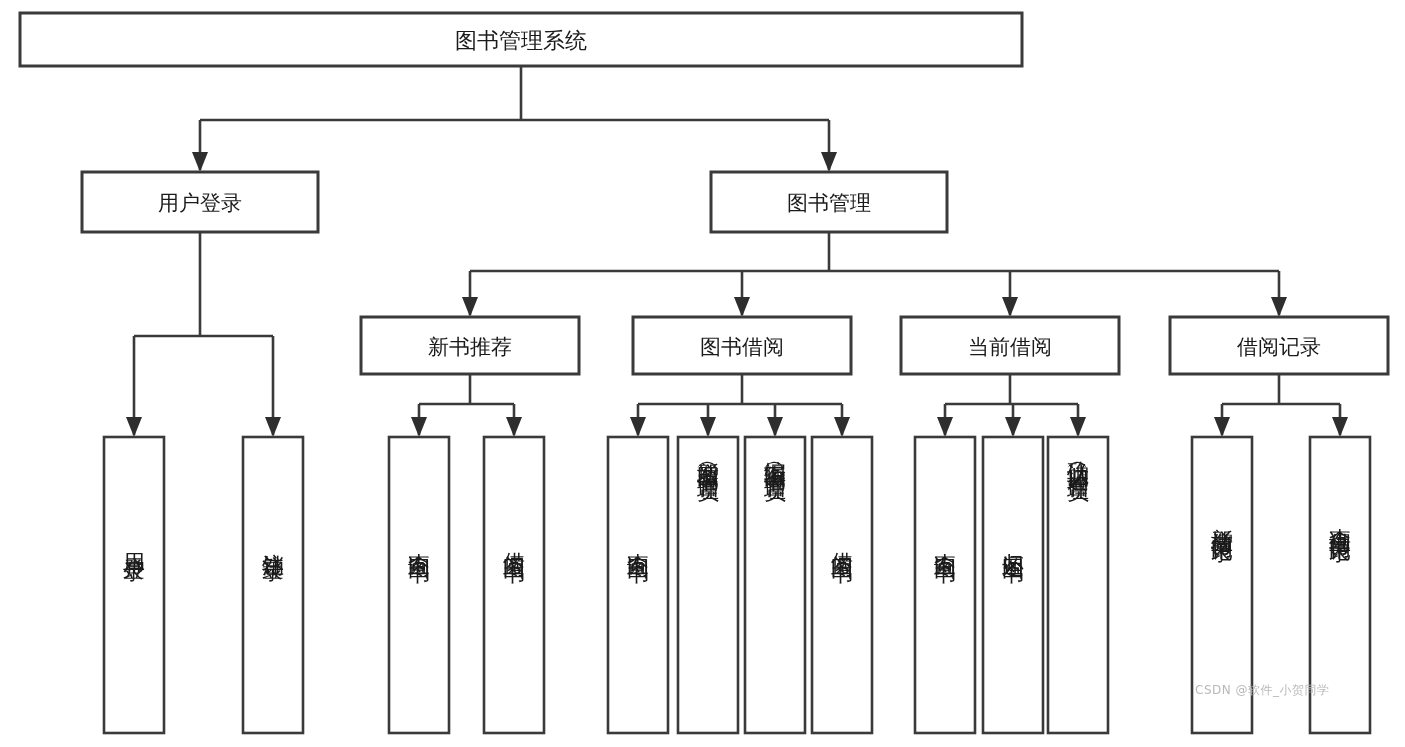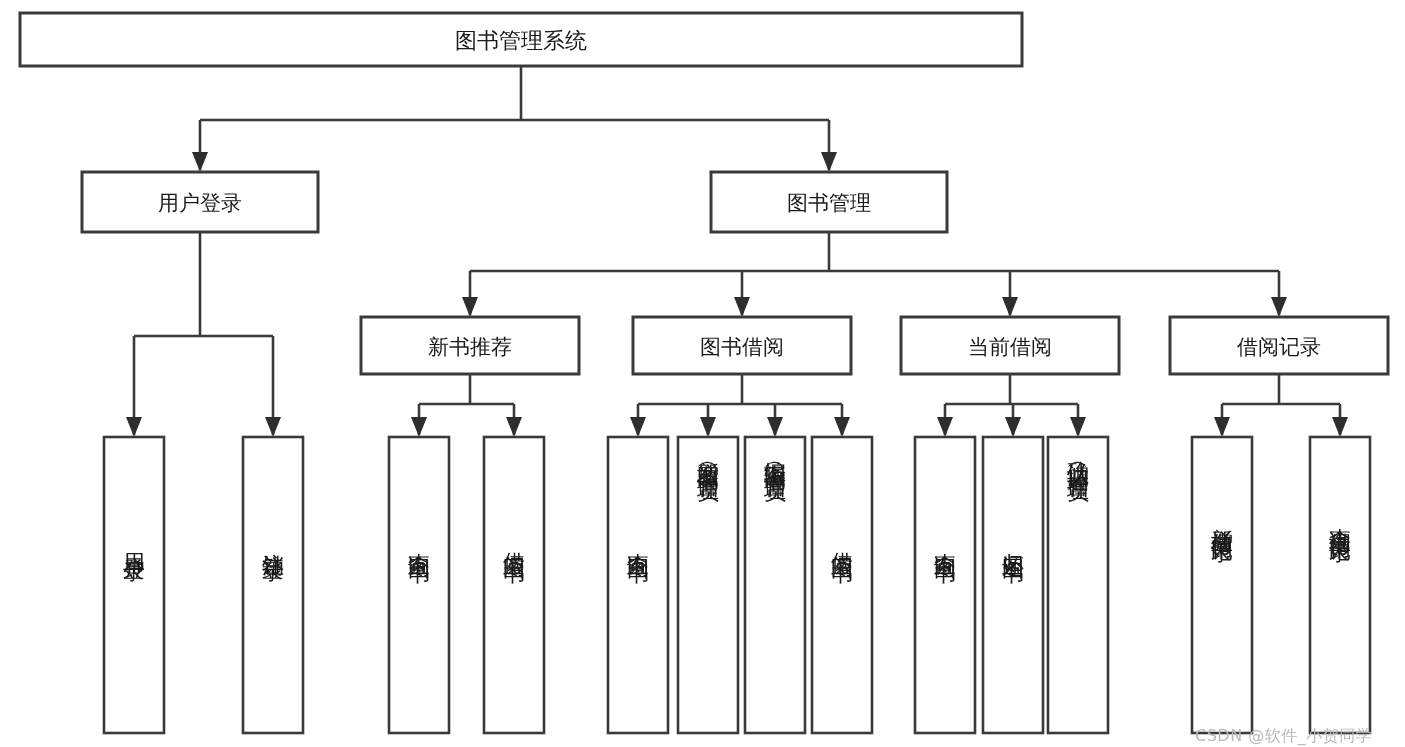--- a/index.html
+++ b/index.html
@@ -73,23 +73,23 @@
     font-family: "DejaVu Sans", "Liberation Sans", sans-serif;
     font-size: 22px;
     line-height: 1.18;
     letter-spacing: 3px;
     color: #1a1a1a;
     white-space: nowrap;
   }
   .watermark {
     position: absolute;
     left: 1195px;
-    top: 726px;
-    font-family: "DejaVu Sans", "Liberation Sans", sans-serif;
-    font-size: 16px;
+    top: 682px;
+    font-family: "DejaVu Sans", "Liberation Sans", sans-serif;
+    font-size: 12px;
     color: #b9b9b9;
     white-space: nowrap;
     letter-spacing: 0.5px;
   }
 </style>
 </head>
 <body>
 
 <div id="diagram-root">
   <svg id="tree-svg" viewBox="0 0 1405 747" xmlns="http://www.w3.org/2000/svg">

